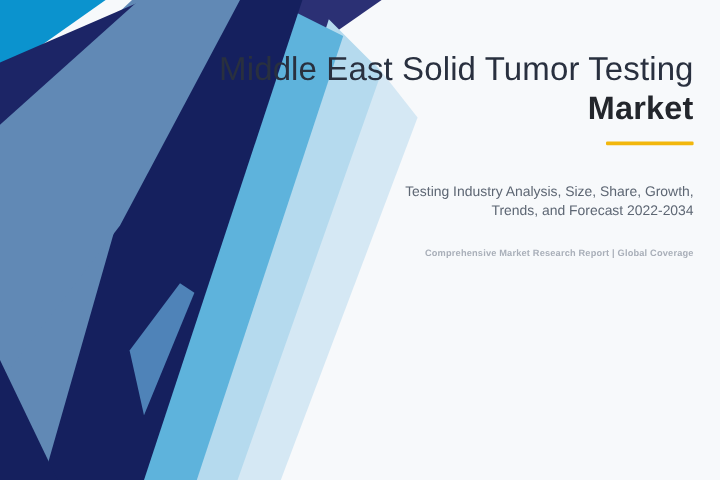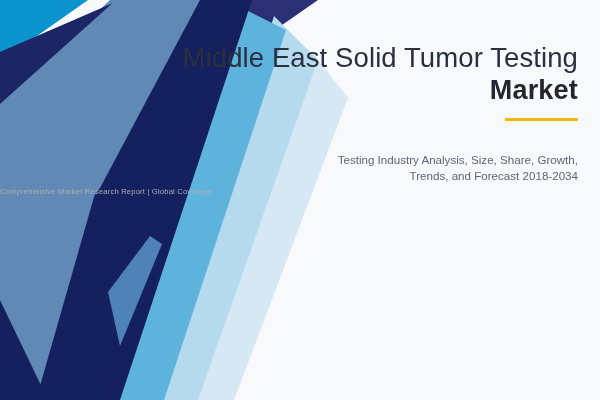--- a/index.html
+++ b/index.html
@@ -72,24 +72,25 @@
     font-weight: 400;
     line-height: 15.5px;
     color: #5d6673;
   }
   .subtitle .line {
     display: block;
   }
   .tagline {
     position: absolute;
     left: 0;
-    top: 187px;
+    top: 206px;
     width: 578px;
+    text-align: right;
     font-size: 7.7px;
-    font-weight: 400;
+    font-weight: 700;
     letter-spacing: 0.15px;
     color: #a9afb9;
     white-space: nowrap;
   }
 </style>
 </head>
 <body>
 
 <div id="cover">
 
@@ -126,19 +127,19 @@
   <div id="content">
 
     <div class="title-main">Middle East Solid Tumor Testing</div>
 
     <div class="title-accent">Market</div>
 
     <div class="accent-rule"></div>
 
     <div class="subtitle">
       <span class="line">Testing Industry Analysis, Size, Share, Growth,</span>
-      <span class="line">Trends, and Forecast 2018-2034</span>
+      <span class="line">Trends, and Forecast 2022-2034</span>
     </div>
 
     <div class="tagline">Comprehensive Market Research Report | Global Coverage</div>
 
   </div>
 </div>
 
 </body></html>

